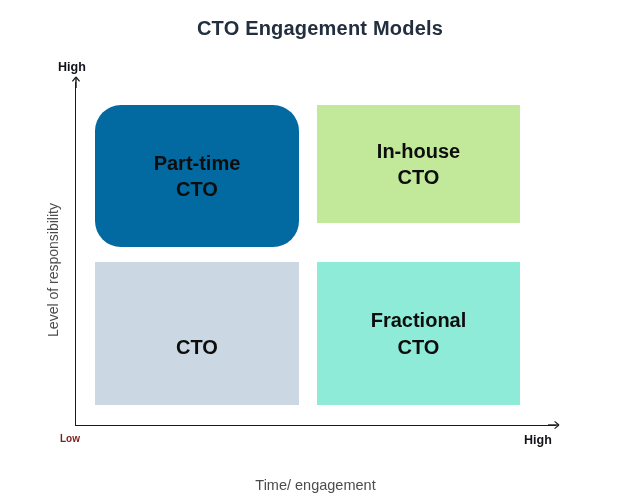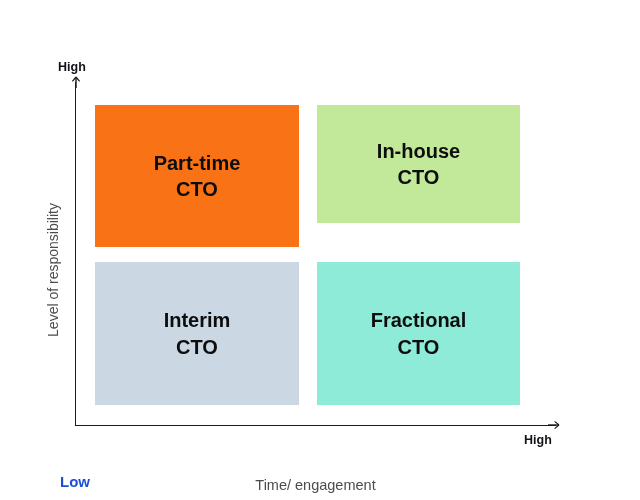--- a/index.html
+++ b/index.html
@@ -72,24 +72,23 @@
     left: 58px;
     top: 60px;
     font-size: 12.5px;
     font-weight: bold;
     color: #12131a;
   }
   #x-axis-low-label {
     position: absolute;
     left: 60px;
     top: 433px;
-    font-size: 15px;
-    font-weight: bold;
-    color: #1d4ed8;
-    margin-top: 40px;
+    font-size: 10px;
+    font-weight: bold;
+    color: #7f1d1d;
   }
   #x-axis-high-label {
     position: absolute;
     left: 524px;
     top: 433px;
     font-size: 12.5px;
     font-weight: bold;
     color: #12131a;
   }
 
@@ -171,55 +170,56 @@
     font-size: 9px;
     vertical-align: super;
     margin-left: 1px;
   }
 </style>
 </head>
 <body>
 
 <div id="canvas">
 
+  <div id="chart-title">CTO Engagement Models</div>
 
   <div id="y-axis-line" class="axis-line"></div>
   <svg id="y-axis-arrow" viewBox="0 0 12 12">
     <path d="M6 1 L6 12" stroke="#1b1b1b" stroke-width="1.4" fill="none"></path>
     <path d="M6 1 L2.4 5.4 M6 1 L9.6 5.4" stroke="#1b1b1b" stroke-width="1.2" fill="none"></path>
   </svg>
   <div id="y-axis-high-label">High</div>
   <div id="y-axis-title">Level of responsibility</div>
 
   <div id="x-axis-line" class="axis-line"></div>
   <svg id="x-axis-arrow" viewBox="0 0 12 12">
     <path d="M0 6 L11 6" stroke="#1b1b1b" stroke-width="1.4" fill="none"></path>
     <path d="M11 6 L6.6 2.4 M11 6 L6.6 9.6" stroke="#1b1b1b" stroke-width="1.2" fill="none"></path>
   </svg>
   <div id="x-axis-low-label">Low</div>
   <div id="x-axis-high-label">High</div>
   <div id="x-axis-title">Time/ engagement</div>
 
-  <div class="quadrant" id="quadrant-part-time-cto" style="background-color: #f97316;">
+  <div class="quadrant" id="quadrant-part-time-cto" style="background-color: #0369a1; border-radius: 26px;">
     <div class="q-label">
       <span>Part-time</span><br>
       <span>CTO</span>
     </div>
   </div>
 
   <div class="quadrant" id="quadrant-in-house-cto" style="background-color: rgb(194, 232, 154);">
     <div class="q-label">
       <span>In-house</span><br>
       <span>CTO</span>
     </div>
   </div>
 
   <div class="quadrant" id="quadrant-interim-cto" style="background-color: rgb(203, 215, 227);">
     <div class="q-label">
-      <span>Interim</span><br>
+      <br>
       <span>CTO</span>
     </div>
   </div>
 
   <div class="quadrant" id="quadrant-fractional-cto" style="background-color: rgb(142, 235, 216);">
     <div class="q-label">
       <span>Fractional</span><br>
       <span>CTO</span>
     </div>
   </div>

